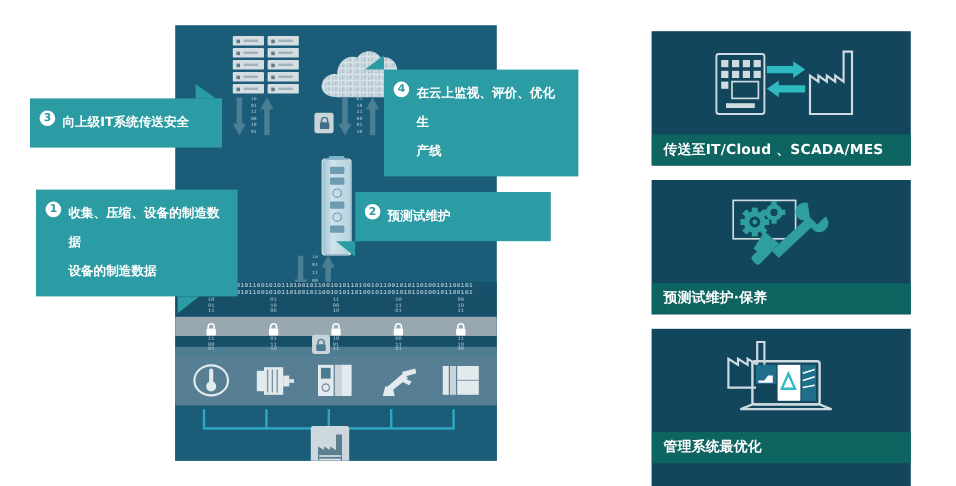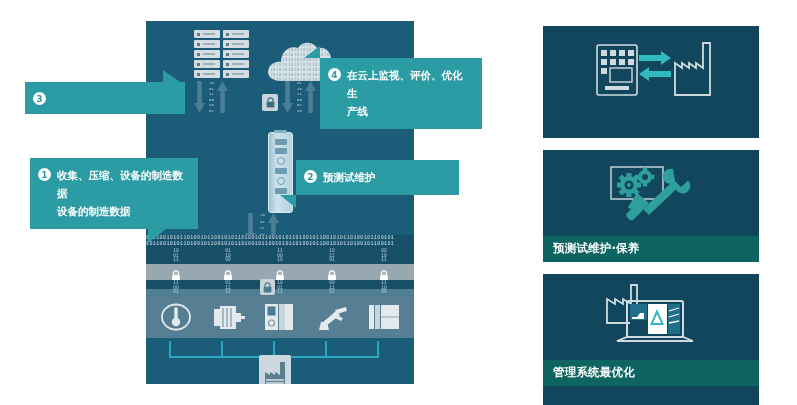--- a/index.html
+++ b/index.html
@@ -80,21 +80,21 @@
     position:absolute;background:#2b9ba4;color:#ffffff;
     display:flex;align-items:flex-start;gap:6px;
     padding:8px 10px 9px 8px;box-sizing:border-box;
   }
   .callout .num{
     flex:0 0 auto;width:13px;height:13px;border-radius:50%;
     background:#ffffff;color:#2b9ba4;font-size:9px;font-weight:bold;
     display:flex;align-items:center;justify-content:center;margin-top:2px;
     font-family:"DejaVu Sans",sans-serif;
   }
-  .callout .txt{font-size:10.5px;line-height:18px;font-weight:bold;
+  .callout .txt{font-size:10.5px;line-height:24px;font-weight:bold;
                 font-family:"DejaVu Sans","Liberation Sans",sans-serif;}
   .callout .txt .sub{font-weight:bold;font-family:"Liberation Sans",sans-serif;letter-spacing:0.1px;}
   .tail{position:absolute;width:0;height:0;}
 
   #callout1{left:30px;top:158px;width:168px;}
   #callout1 .tail{border-top:14px solid #2b9ba4;border-right:18px solid transparent;
                   left:118px;top:100%;}
   #callout3{left:25px;top:82px;width:160px;}
   #callout3 .tail{border-bottom:12px solid #2b9ba4;border-right:17px solid transparent;
                   left:138px;top:-12px;}
@@ -352,20 +352,21 @@
       <line x1="2" y1="19" x2="20" y2="19" stroke="#e3eaee" stroke-width="1.4"></line>
       <line x1="2" y1="22" x2="20" y2="22" stroke="#e3eaee" stroke-width="1.4"></line>
     </svg>
   </div>
 
 </div>
 
 <div class="callout" id="callout3">
   <div class="num">3</div>
   <div class="txt">
+    <div>向上级IT系统传送安全</div>
   </div>
   <span class="tail"></span>
 </div>
 
 <div class="callout" id="callout4">
   <div class="num">4</div>
   <div class="txt">
     <div>在云上监视、评价、优化生</div>
     <div>产线</div>
   </div>
@@ -404,20 +405,21 @@
           <rect x="51" y="24" width="6" height="6"></rect>
         <rect x="24" y="33" width="6" height="6"></rect>
       </g>
       <rect x="33" y="33" width="22" height="14" fill="none" stroke="#cfdbe1" stroke-width="1.4"></rect>
       <rect x="28" y="51" width="24" height="4" fill="#cfdbe1"></rect>
       <path d="M62 20 H84 V16 L94 23 L84 30 V26 H62 Z" fill="#2fb9c0"></path>
       <path d="M94 36 H72 V32 L62 39 L72 46 V42 H94 Z" fill="#2fb9c0"></path>
       <path d="M98 60 L98 28 L105 33 L105 28 L112 33 L112 28 L119 33 L119 28 L126 33 L126 8 L133 8 L133 60 Z" fill="none" stroke="#cfdbe1" stroke-width="1.8" stroke-linejoin="miter"></path>
     </svg>
   </div>
+  <div class="card-cap">传送至IT/Cloud 、SCADA/MES</div>
 </div>
 
 <div class="card" id="card2">
   <div class="card-art">
     <svg width="148" height="68" viewBox="0 0 148 68">
       <rect x="34" y="8" width="52" height="32" fill="none" stroke="#cfdbe1" stroke-width="1.4"></rect>
       <g fill="#2f9e9e">
         <circle cx="52" cy="26" r="9"></circle>
         <circle cx="52" cy="26" r="4.5" fill="#12465c"></circle>
         <circle cx="52" cy="26" r="2" fill="#2f9e9e"></circle>

